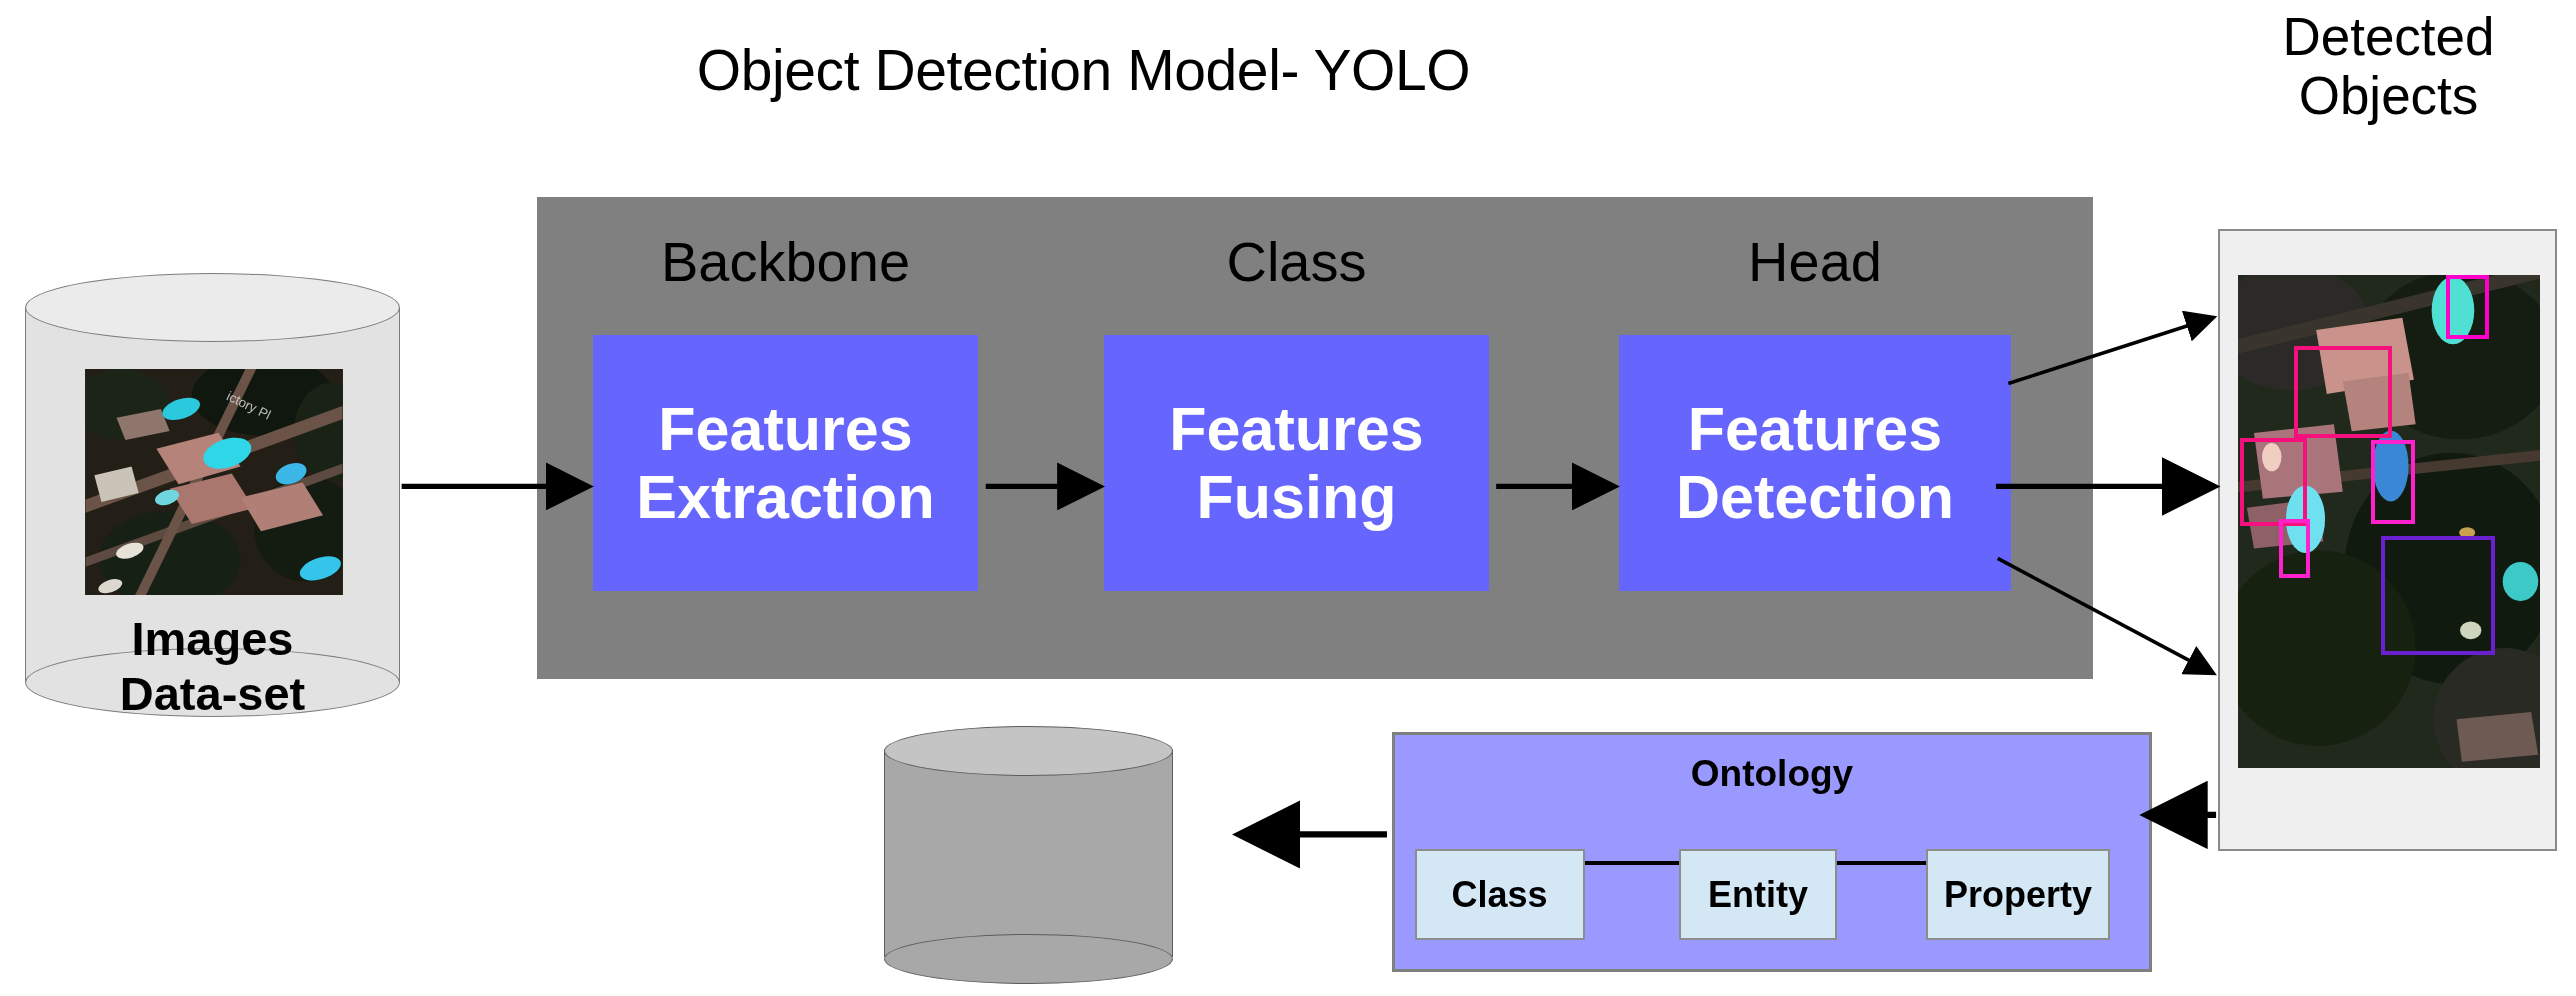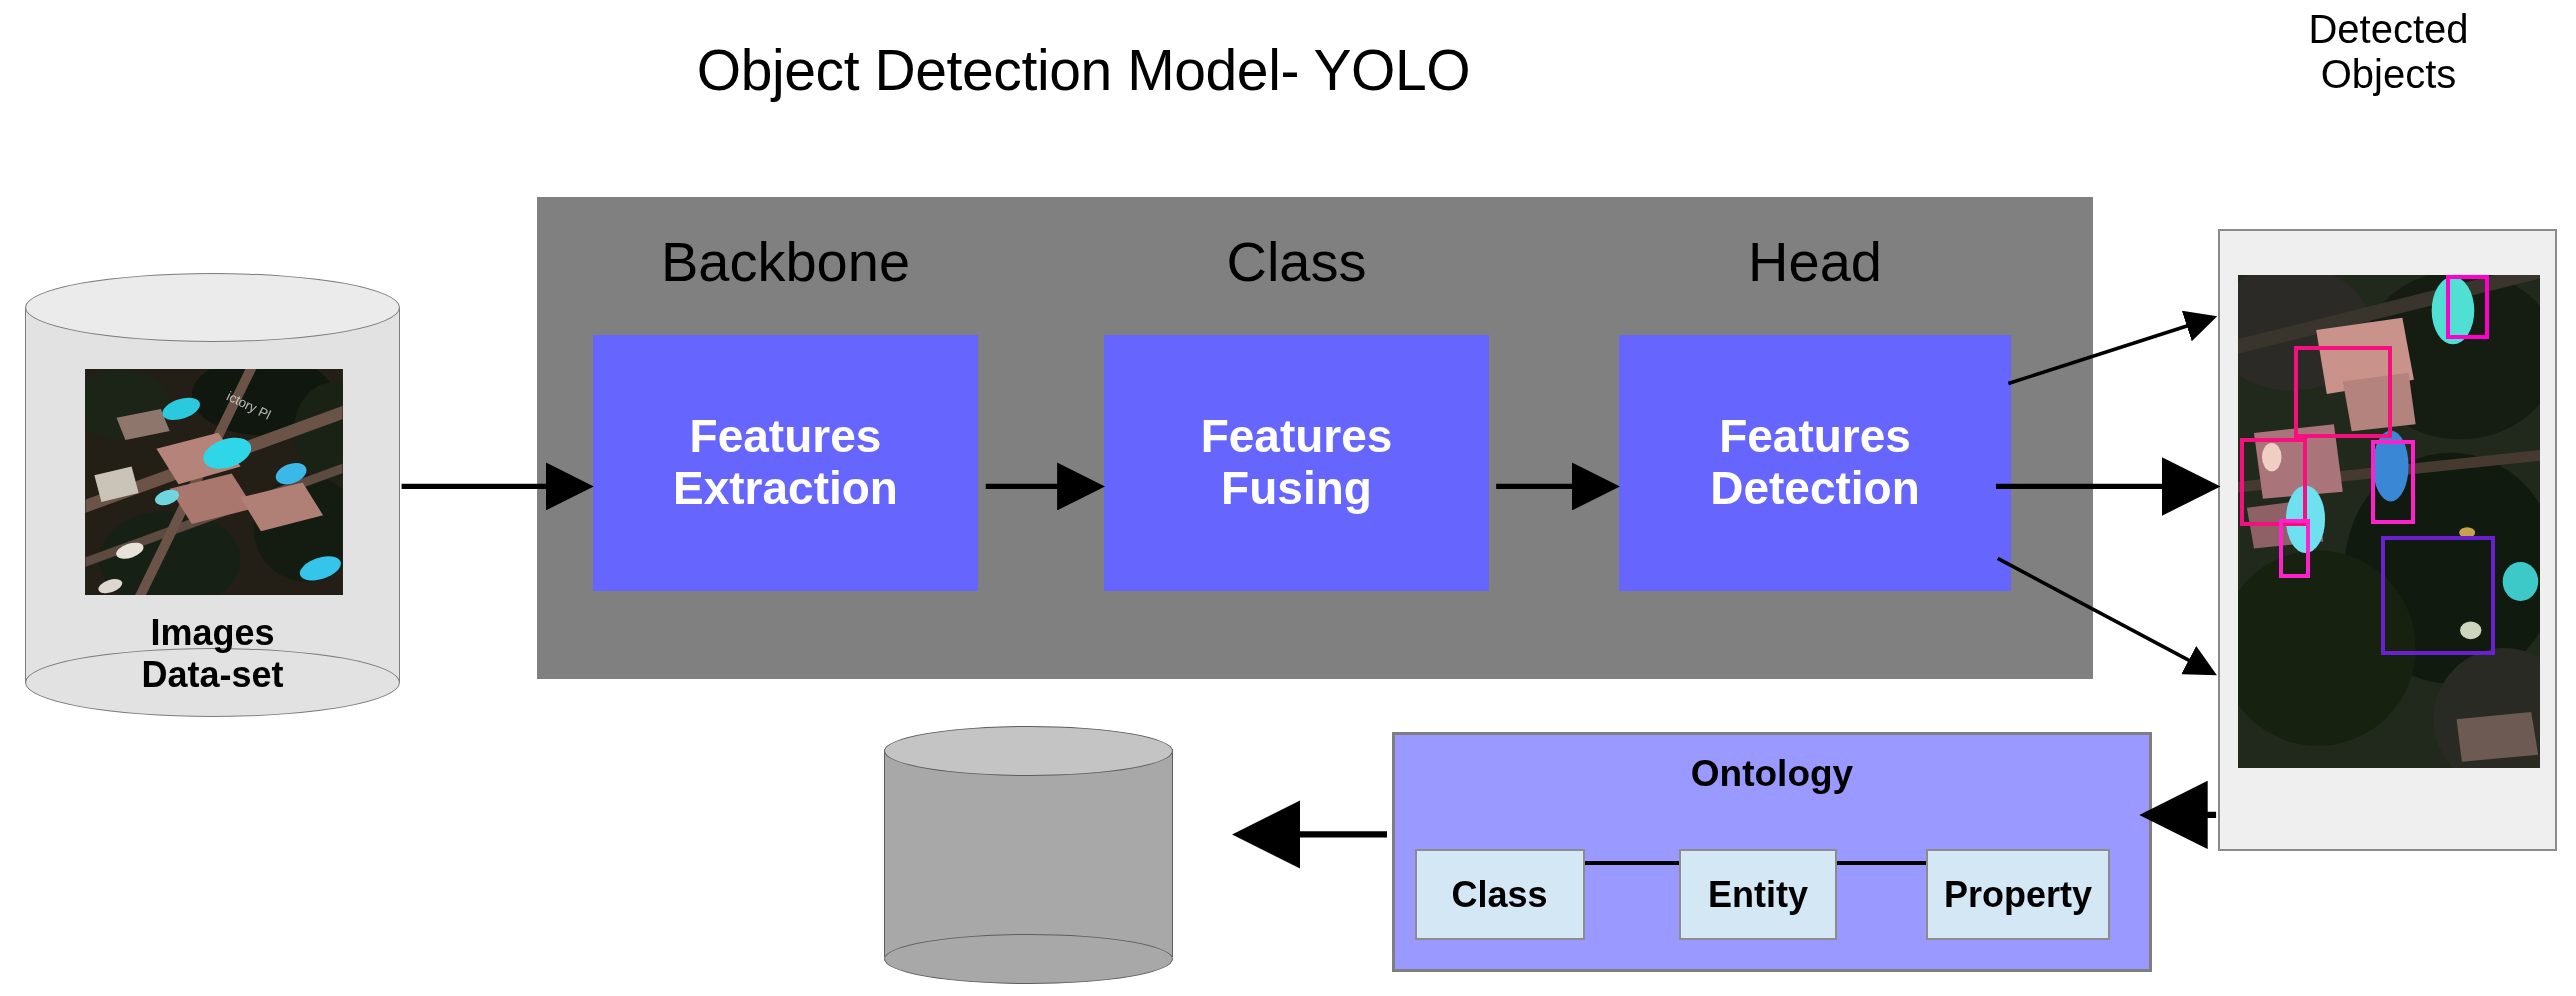--- a/index.html
+++ b/index.html
@@ -24,21 +24,21 @@
     left: 0; top: 37px; width: 2167px;
     text-align: center;
     font-size: 57px;
     font-weight: 400;
     letter-spacing: -0.4px;
     white-space: nowrap;
   }
   #detected-objects-title {
     left: 2202px; top: 7px; width: 373px;
     text-align: center;
-    font-size: 40px;
+    font-size: 53px;
     font-weight: 400;
     line-height: 1.12;
   }
 
   
   #dataset-cylinder {
     left: 25px; top: 273px; width: 375px; height: 444px;
   }
   .cyl-body {
     position: absolute;
@@ -72,21 +72,21 @@
     left: 60px; top: 96px;
     width: 258px; height: 226px;
     overflow: hidden;
     background: #2b2b20;
   }
   #dataset-label {
     position: absolute;
     left: 0; top: 339px;
     width: 100%;
     text-align: center;
-    font-size: 36px;
+    font-size: 47px;
     font-weight: bold;
     line-height: 1.17;
     z-index: 5;
   }
 
   
   #yolo-panel {
     left: 537px; top: 197px;
     width: 1556px; height: 482px;
     background: #808080;
@@ -96,21 +96,21 @@
     top: 229px;
     font-size: 56px;
     font-weight: 400;
     text-align: center;
     white-space: nowrap;
   }
   .stage-box {
     position: absolute;
     background: #6666ff;
     color: #ffffff;
-    font-size: 46px;
+    font-size: 61px;
     font-weight: bold;
     line-height: 1.12;
     text-align: center;
     display: flex;
     align-items: center;
     justify-content: center;
   }
 
   #label-backbone { left: 593px;  width: 385px; }
   #label-neck     { left: 1104px; width: 385px; }

